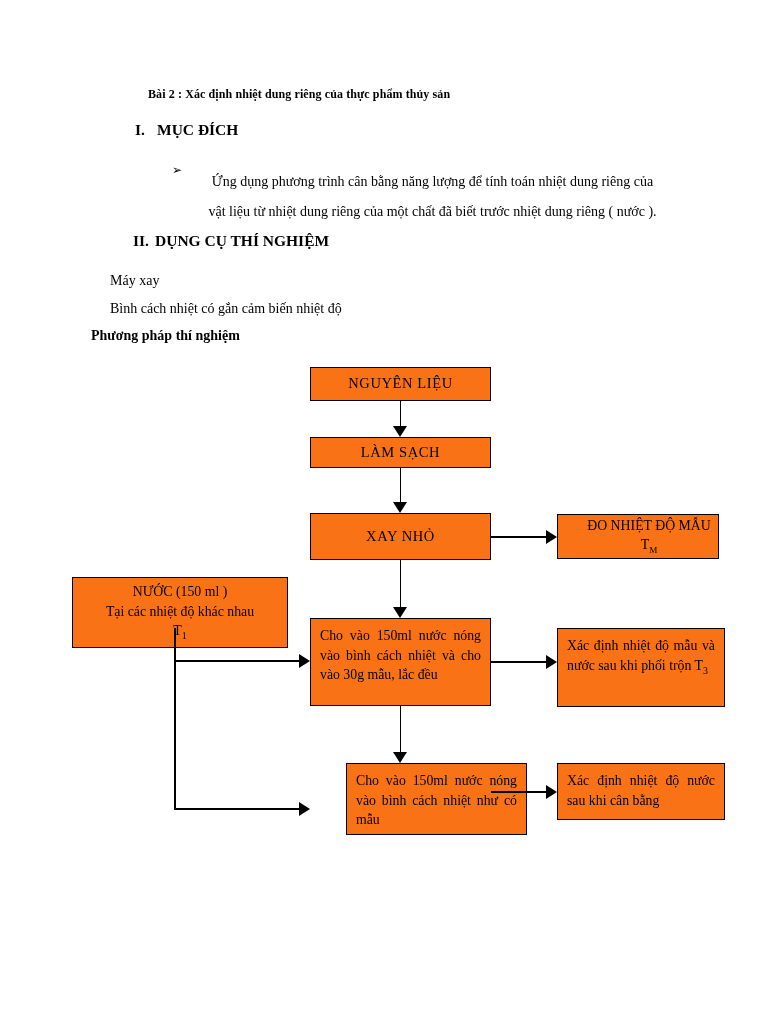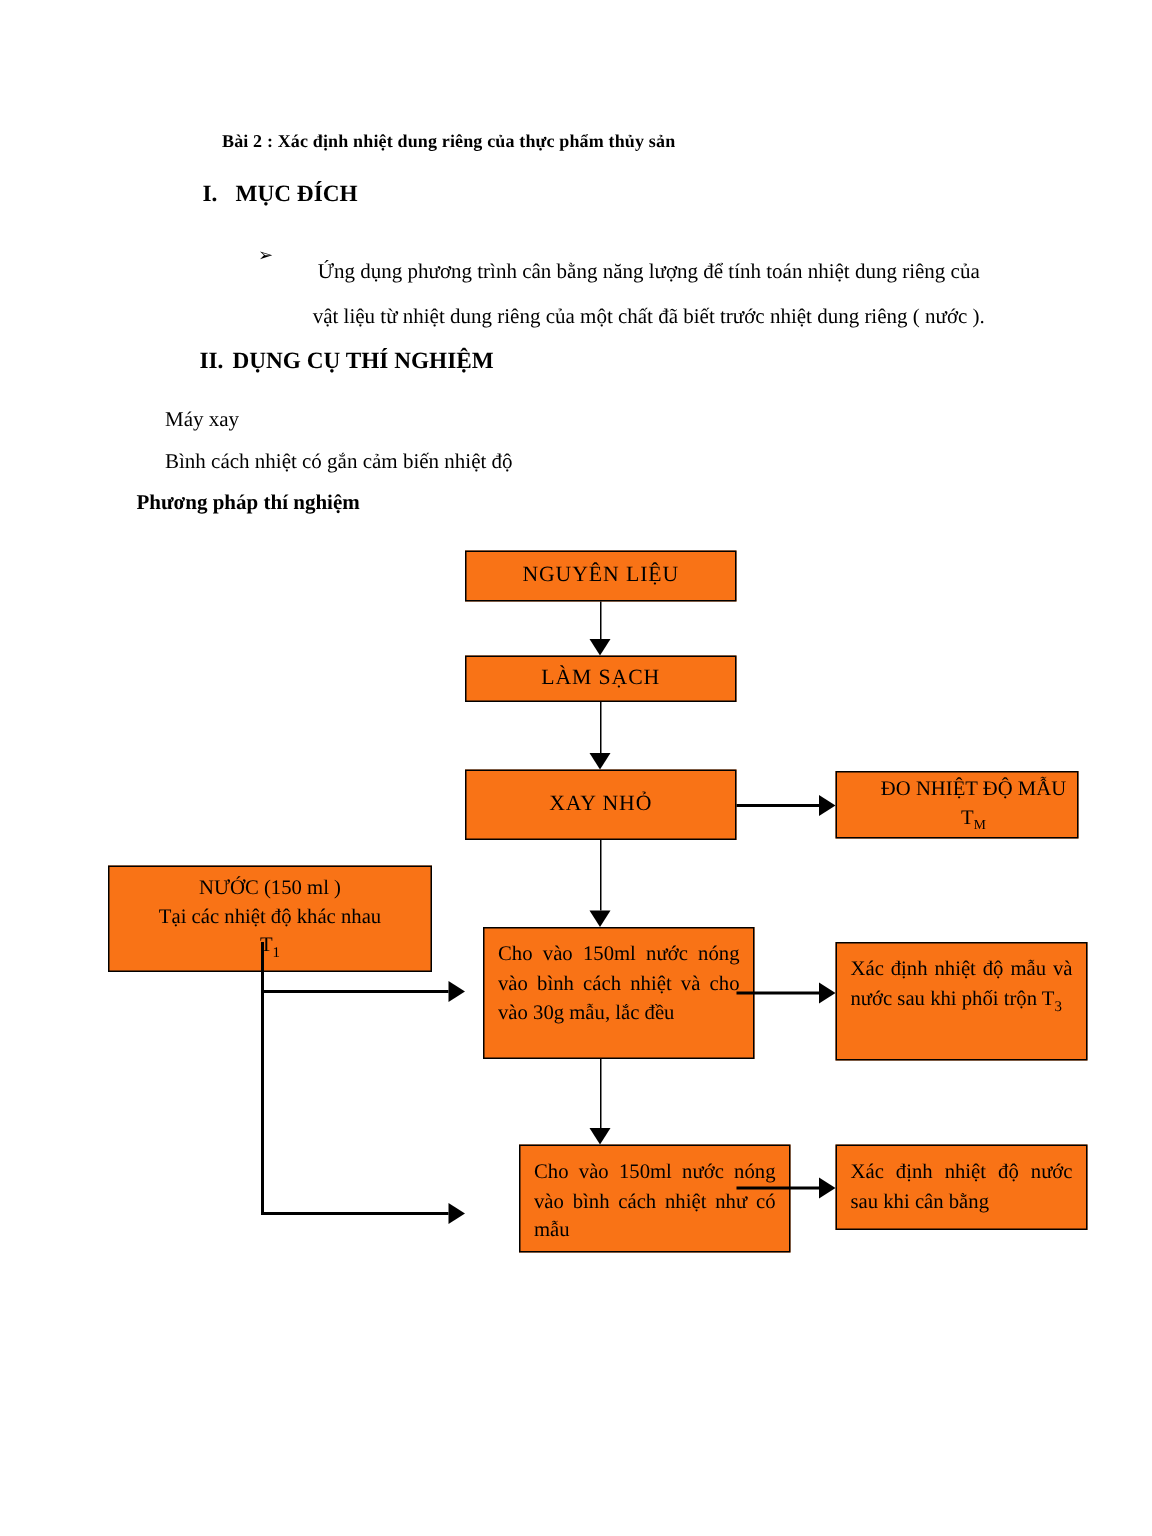--- a/index.html
+++ b/index.html
@@ -143,21 +143,21 @@
     vertical-align: sub;
     letter-spacing: 0;
   }
 
   
   #node-raw       { left: 310px; top: 367px; width: 181px; height: 34px; }
   #node-clean     { left: 310px; top: 437px; width: 181px; height: 31px; }
   #node-grind     { left: 310px; top: 513px; width: 181px; height: 47px; }
   #node-measure   { left: 557px; top: 514px; width: 162px; height: 45px; padding-left: 22px; }
   #node-water     { left: 72px;  top: 577px; width: 216px; height: 71px; }
-  #node-mix       { left: 310px; top: 618px; width: 181px; height: 88px; margin-left: 12px; }
+  #node-mix       { left: 310px; top: 618px; width: 181px; height: 88px; }
   #node-result3   { left: 557px; top: 628px; width: 168px; height: 79px; }
   #node-blank     { left: 310px; top: 763px; width: 181px; height: 72px; margin-left: 36px; }
   #node-resulteq  { left: 557px; top: 763px; width: 168px; height: 57px; }
 
   
   .vline {
     position: absolute;
     width: 1.6px;
     background: #000;
   }

